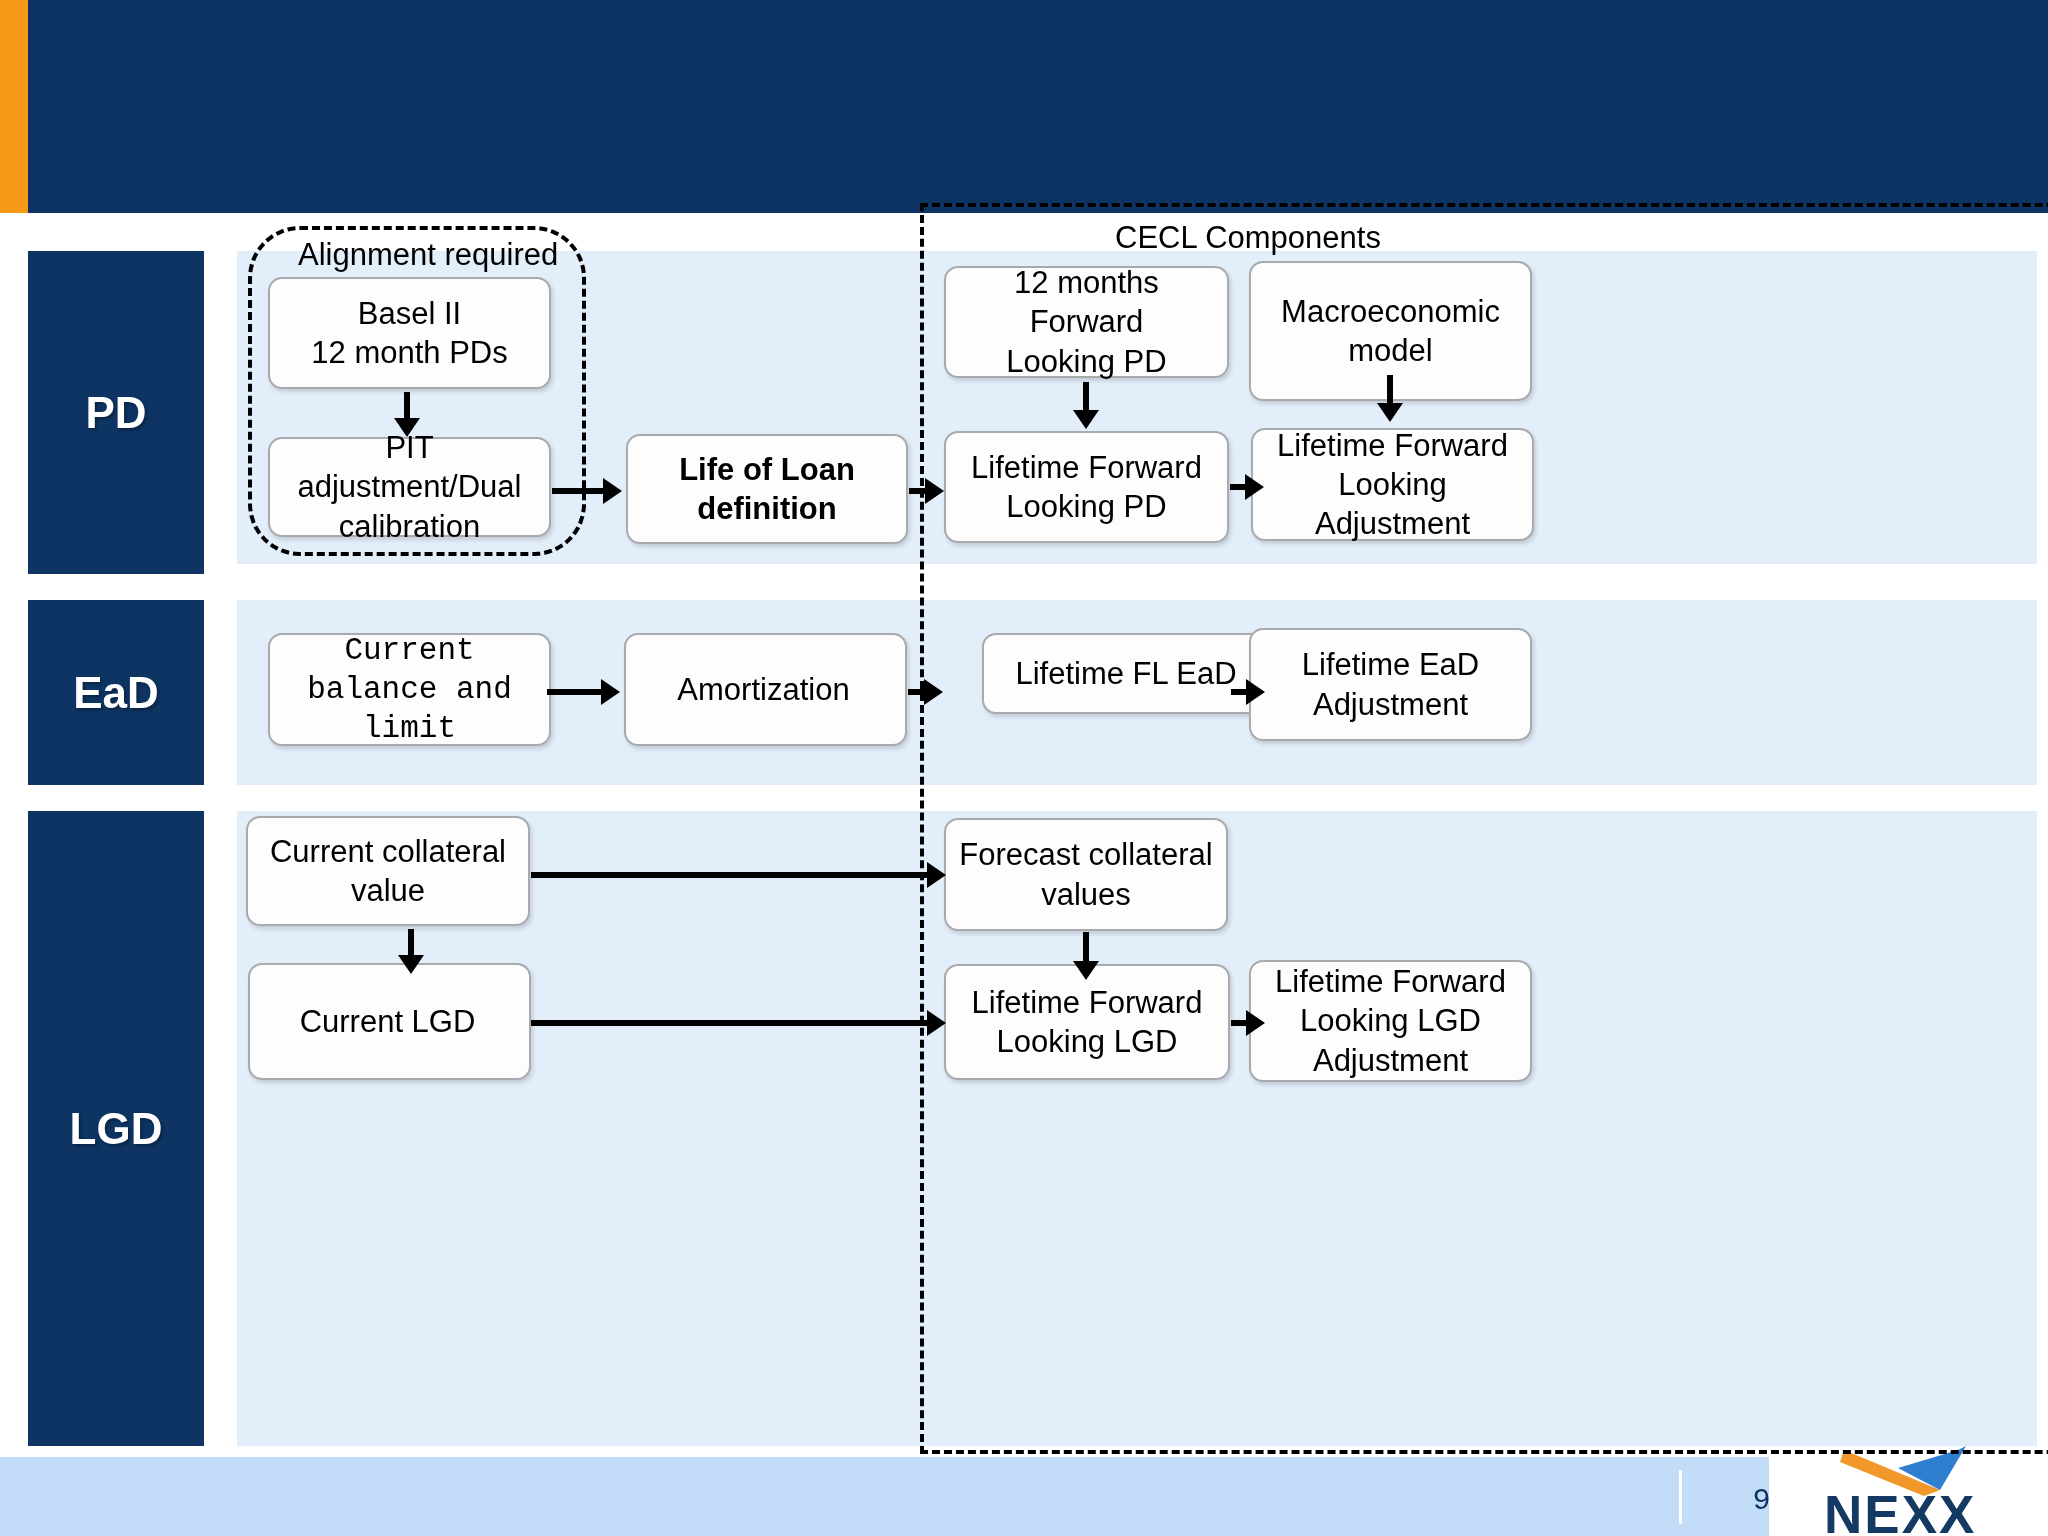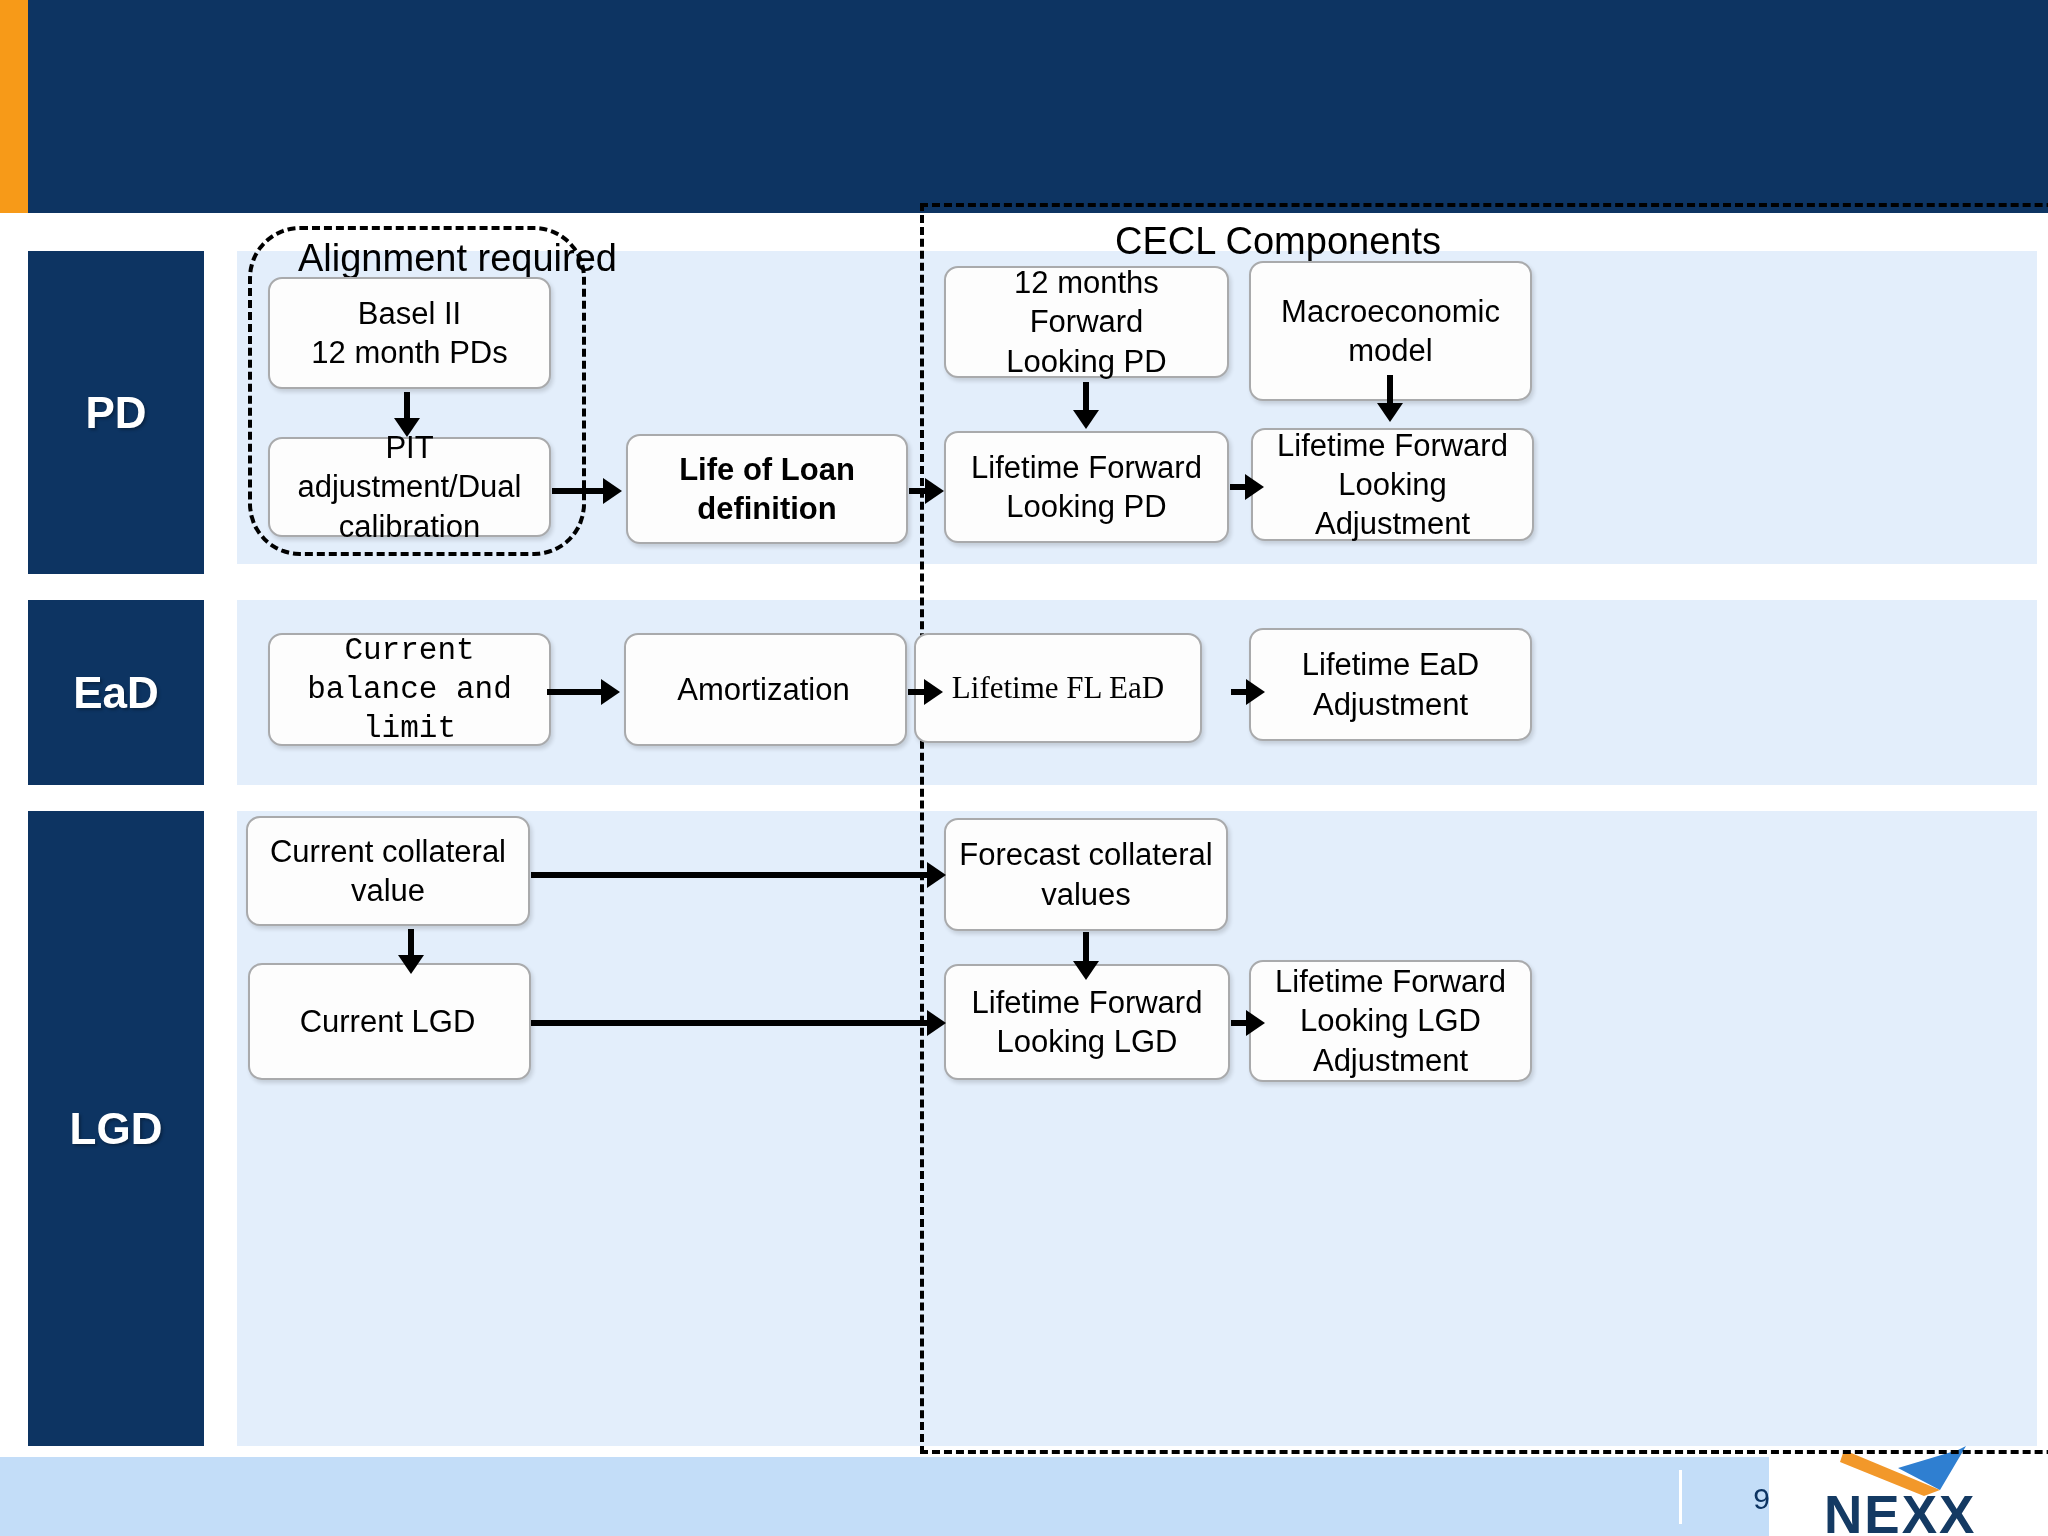--- a/index.html
+++ b/index.html
@@ -67,21 +67,21 @@
     border-radius:52px;
     z-index:2;
   }
   .dash-rect{
     position:absolute;
     border:4px dashed #000000;
     z-index:2;
   }
   .group-caption{
     position:absolute;
-    font-size:38px;color:#000000;
+    font-size:31px;color:#000000;
     z-index:3;
     white-space:nowrap;
   }
   
   .arrow-h{position:absolute;z-index:5;}
   .arrow-h .shaft{position:absolute;left:0;top:50%;height:6px;margin-top:-3px;background:#000;width:calc(100% - 17px);}
   .arrow-h .head{position:absolute;right:0;top:50%;margin-top:-13px;width:0;height:0;
     border-top:13px solid transparent;border-bottom:13px solid transparent;border-left:19px solid #000;}
   .arrow-v{position:absolute;z-index:5;}
   .arrow-v .shaft{position:absolute;top:0;left:50%;width:6px;margin-left:-3px;background:#000;height:calc(100% - 17px);}
@@ -202,21 +202,21 @@
 
 <div class="node" style="left:624px;top:633px;width:283px;height:113px;padding-left:8px;">
   <span>Amortization</span>
 </div>
 
 <div class="arrow-h" style="left:908px;top:679px;width:35px;height:26px;">
   <div class="shaft"></div>
     <div class="head"></div>
 </div>
 
-<div class="node" style="left:914px;top:633px;width:288px;height:110px;font-family:Liberation Serif, serif;">
+<div class="node" style="left:982px;top:633px;width:288px;height:81px;">
   <span>Lifetime FL EaD</span>
 </div>
 
 <div class="arrow-h" style="left:1231px;top:679px;width:34px;height:26px;">
   <div class="shaft"></div>
     <div class="head"></div>
 </div>
 
 <div class="node" style="left:1249px;top:628px;width:283px;height:113px;">
   <span>Lifetime EaD<br>Adjustment</span>

